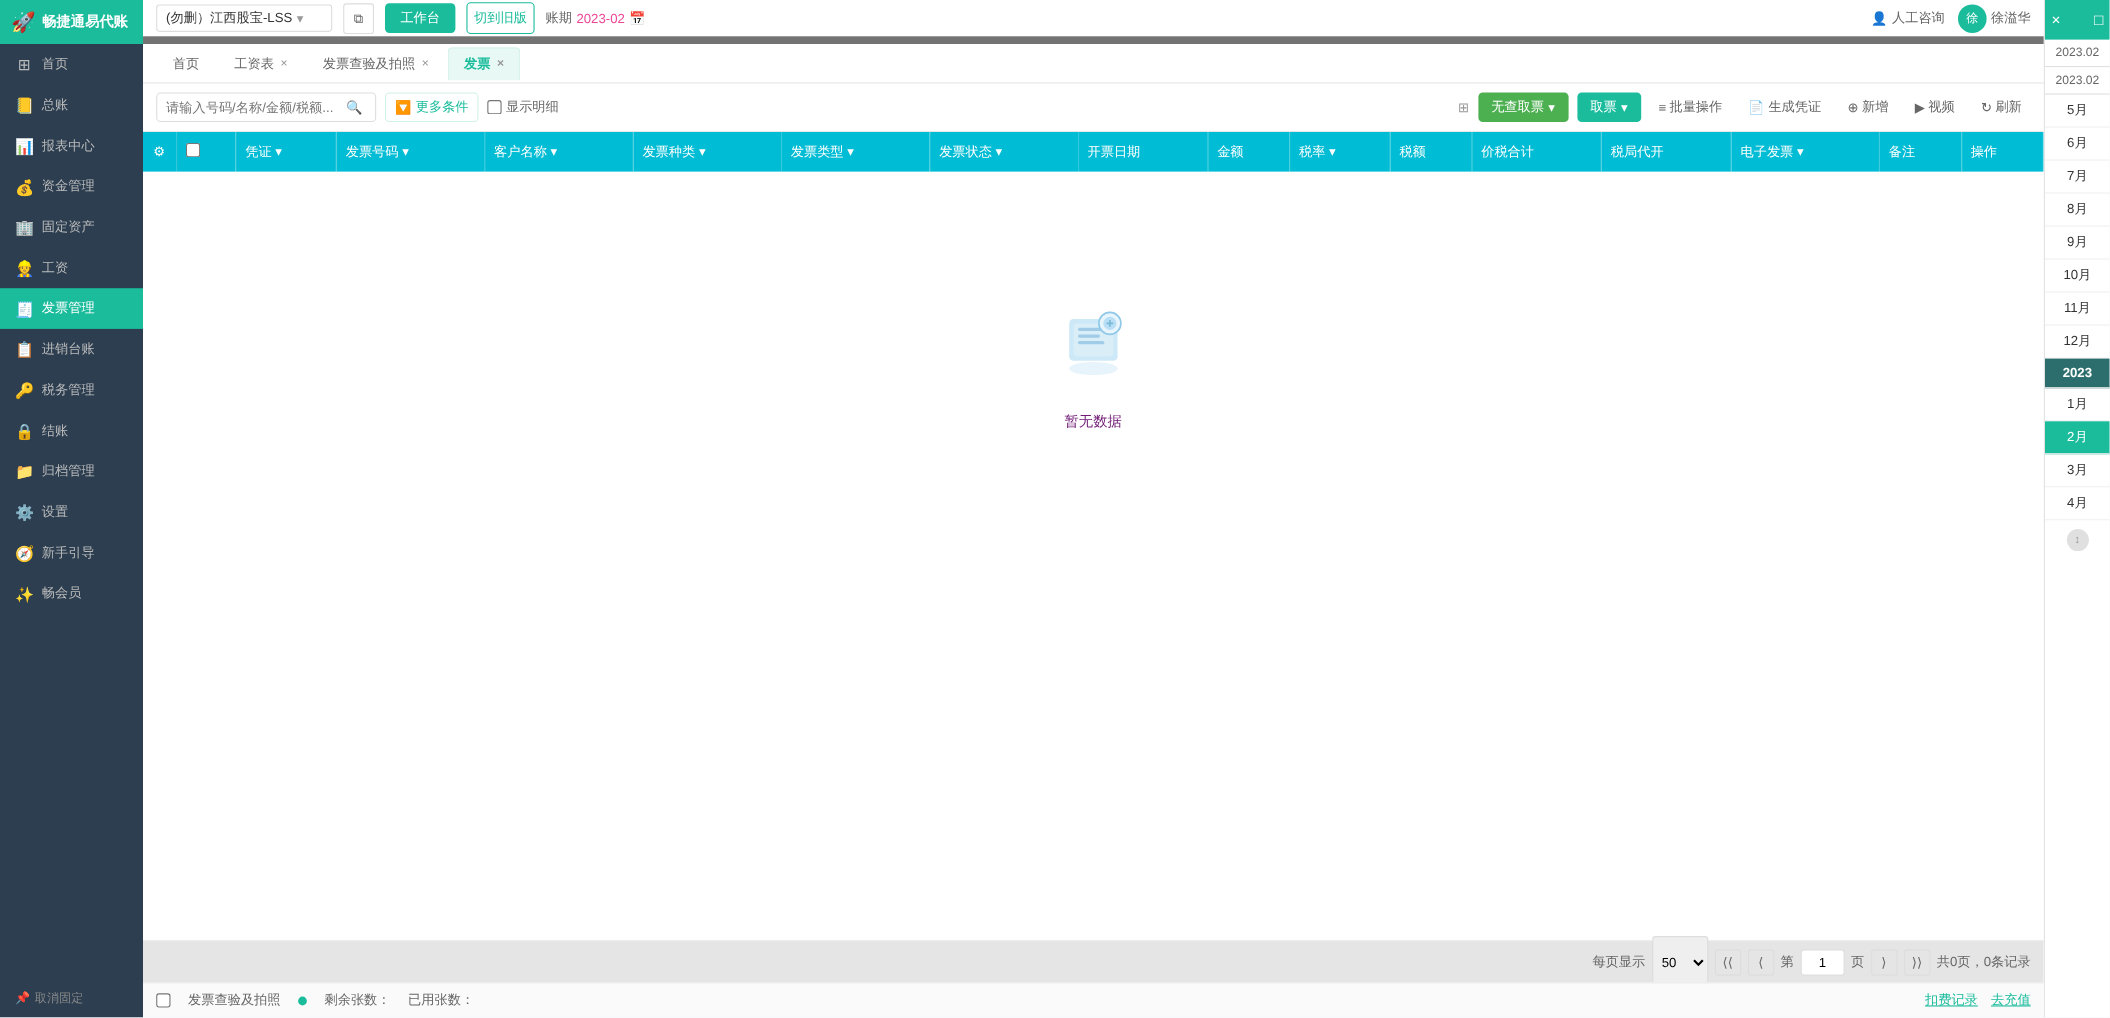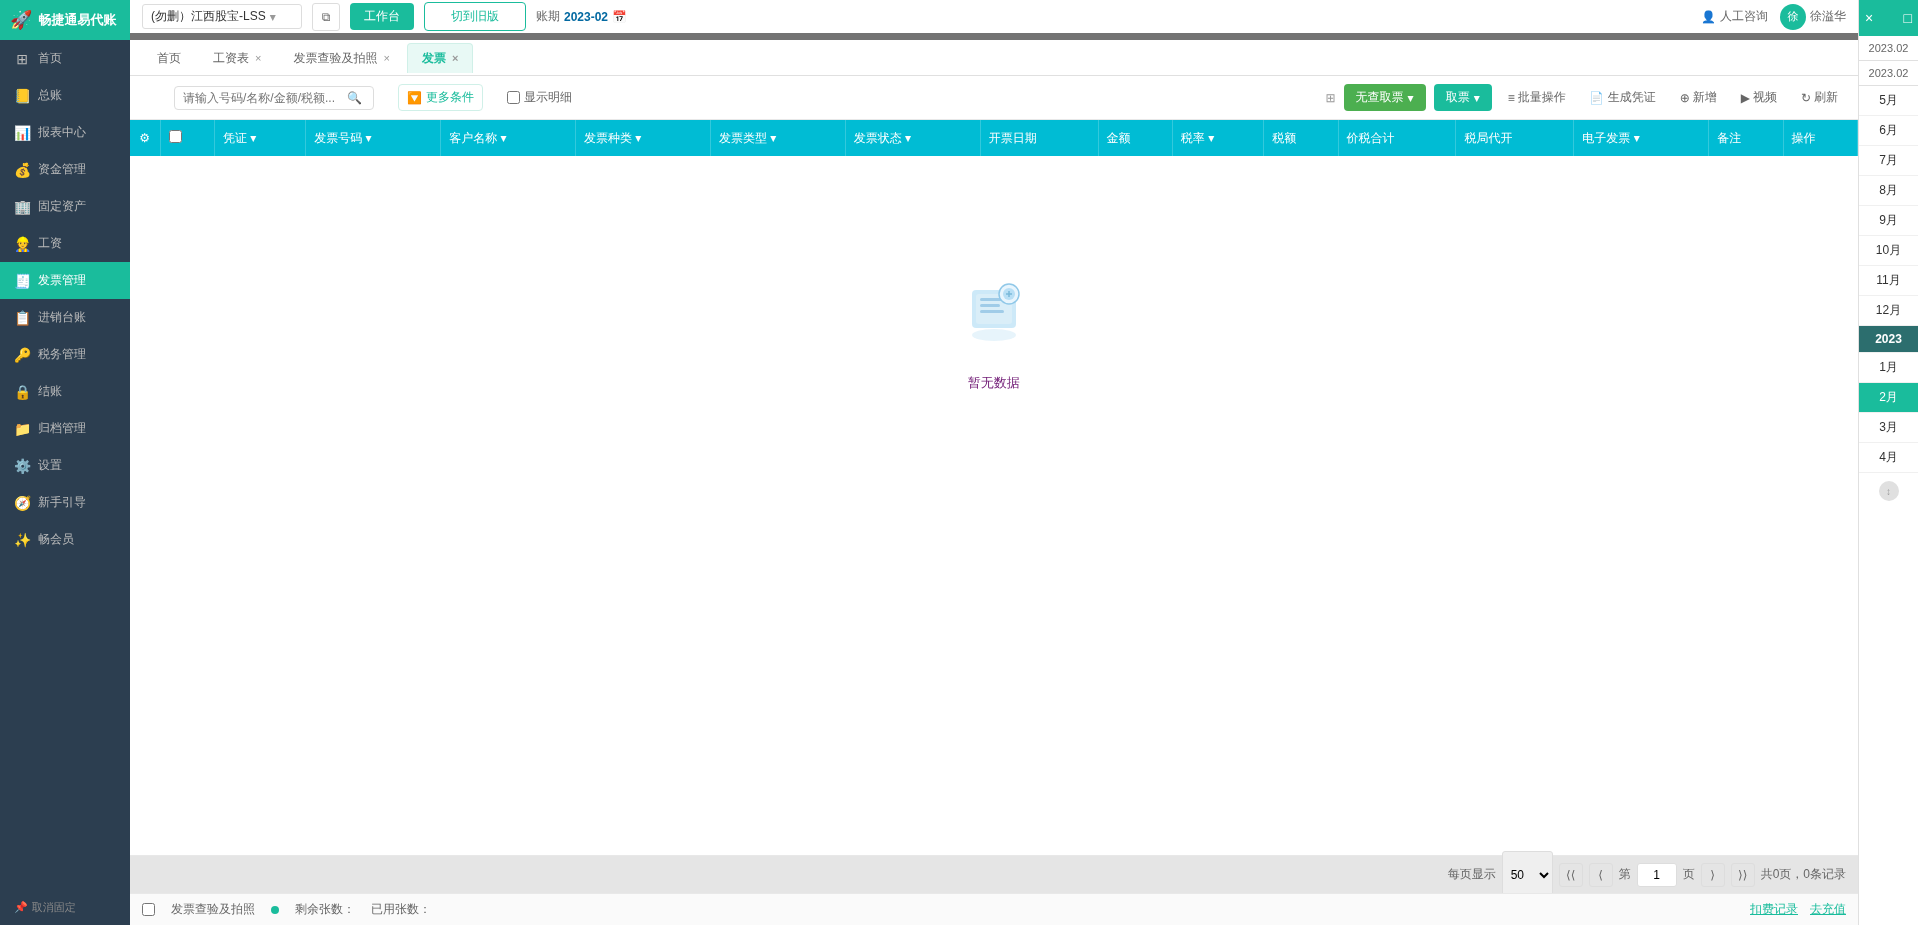--- a/index.html
+++ b/index.html
@@ -15,21 +15,21 @@
     .sidebar-bottom { margin-top: auto; padding: 10px 14px; color: #888; font-size: 11px; display: flex; align-items: center; gap: 4px; cursor: pointer; }
 
     
     .main { flex: 1; display: flex; flex-direction: column; overflow: hidden; position: relative; }
 
     
     .topbar { background: #fff; height: 40px; display: flex; align-items: center; padding: 0 12px; gap: 10px; border-bottom: 7px solid #737373; flex-shrink: 0; }
     .company-select { display: flex; align-items: center; gap: 4px; border: 1px solid #ddd; border-radius: 3px; padding: 3px 8px; cursor: pointer; font-size: 12px; color: #333; min-width: 160px; }
     .topbar-icon-btn { width: 28px; height: 28px; border: 1px solid #ddd; border-radius: 3px; display: flex; align-items: center; justify-content: center; cursor: pointer; color: #666; }
     .workbench-btn { background: #1abc9c; color: #fff; border: none; border-radius: 4px; padding: 5px 14px; cursor: pointer; font-size: 12px; }
-    .switch-btn { background: #fff; color: #1abc9c; border: 1px solid #1abc9c; border-radius: 4px; padding: 5px 26px; cursor: pointer; font-size: 12px; }
+    .switch-btn { background: #fff; color: #1abc9c; border: 1px solid #1abc9c; border-radius: 4px; padding: 5px 6px; cursor: pointer; font-size: 12px; }
     .period-label { font-size: 12px; color: #666; display: flex; align-items: center; gap: 4px; }
     .topbar-right { margin-left: auto; display: flex; align-items: center; gap: 12px; }
     .topbar-right-item { display: flex; align-items: center; gap: 4px; color: #666; font-size: 12px; cursor: pointer; }
     .avatar { width: 26px; height: 26px; border-radius: 50%; background: #1abc9c; display: flex; align-items: center; justify-content: center; color: #fff; font-size: 11px; }
 
     
     .tabbar { background: #fff; height: 36px; display: flex; align-items: center; padding: 0 12px; border-bottom: 1px solid #e0e0e0; flex-shrink: 0; gap: 2px; }
     .tab { display: flex; align-items: center; gap: 6px; padding: 6px 14px; border-radius: 4px 4px 0 0; cursor: pointer; font-size: 12px; color: #666; border: 1px solid transparent; border-bottom: none; }
     .tab.active { background: #e8f9f5; color: #1abc9c; border-color: #d0f0e8; font-weight: bold; }
     .tab-close { color: #999; font-size: 11px; cursor: pointer; }
@@ -37,21 +37,21 @@
     
     .content { flex: 1; display: flex; flex-direction: column; overflow: hidden; background: #fff; }
 
     
     .subtabs { display: flex; align-items: center; padding: 8px 12px 0; border-bottom: 1px solid #e0e0e0; gap: 0; flex-shrink: 0; }
     .subtab { padding: 6px 16px; cursor: pointer; font-size: 13px; color: #666; border-bottom: 2px solid transparent; }
     .subtab.active { color: #1abc9c; border-bottom: 2px solid #1abc9c; font-weight: bold; }
 
     
     .toolbar { display: flex; align-items: center; padding: 8px 12px; gap: 8px; border-bottom: 1px solid #e8e8e8; flex-shrink: 0; }
-    .toolbar-left { flex: 1; display: flex; align-items: center; gap: 24px; margin-left: 32px; }
+    .toolbar-left { flex: 1; display: flex; gap: 8px; }
     .search-input { display: flex; align-items: center; border: 1px solid #ddd; border-radius: 4px; padding: 4px 8px; min-width: 200px; gap: 4px; }
     .search-input input { border: none; outline: none; font-size: 12px; color: #999; width: 160px; background: transparent; }
     .filter-btn { display: flex; align-items: center; gap: 4px; color: #1abc9c; font-size: 12px; cursor: pointer; padding: 4px 8px; border: 1px solid #d0f0e8; border-radius: 4px; }
     .checkbox-label { display: flex; align-items: center; gap: 4px; font-size: 12px; color: #666; cursor: pointer; }
     .toolbar-right { display: flex; align-items: center; gap: 8px; }
     .grid-icon { color: #999; cursor: pointer; }
     .btn-green { background: #4caf50; color: #fff; border: none; border-radius: 4px; padding: 5px 12px; cursor: pointer; font-size: 12px; display: flex; align-items: center; gap: 4px; }
     .btn-cyan { background: #1abc9c; color: #fff; border: none; border-radius: 4px; padding: 5px 12px; cursor: pointer; font-size: 12px; display: flex; align-items: center; gap: 4px; }
     .btn-icon-text { background: none; border: none; color: #666; font-size: 12px; cursor: pointer; display: flex; align-items: center; gap: 3px; padding: 4px 8px; }
 
@@ -169,21 +169,21 @@
   <div class="topbar">
     <div class="company-select">
       <span>(勿删）江西股宝-LSS</span>
       <span style="color:#999">▾</span>
     </div>
     <div class="topbar-icon-btn">⧉</div>
     <button class="workbench-btn">工作台</button>
     <button class="switch-btn">切到旧版</button>
     <span class="period-label">
       <span>账期</span>
-      <span style="color:#0369a1; font-weight:bold;">2023-02</span>
+      <span style="color:#ec4899; font-weight:normal;">2023-02</span>
       <span style="cursor:pointer;">📅</span>
     </span>
     <div class="topbar-right">
       <div class="topbar-right-item">
         <span>👤</span>
         <span>人工咨询</span>
       </div>
       <div class="topbar-right-item">
         <div class="avatar">徐</div>
         <span>徐溢华</span>

